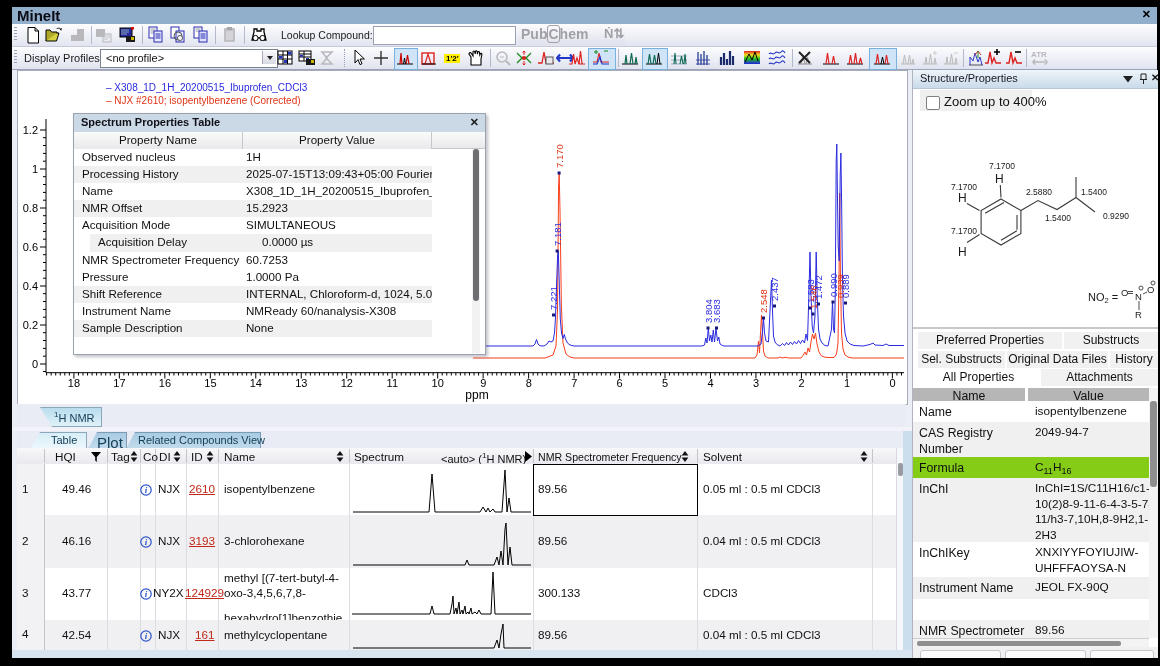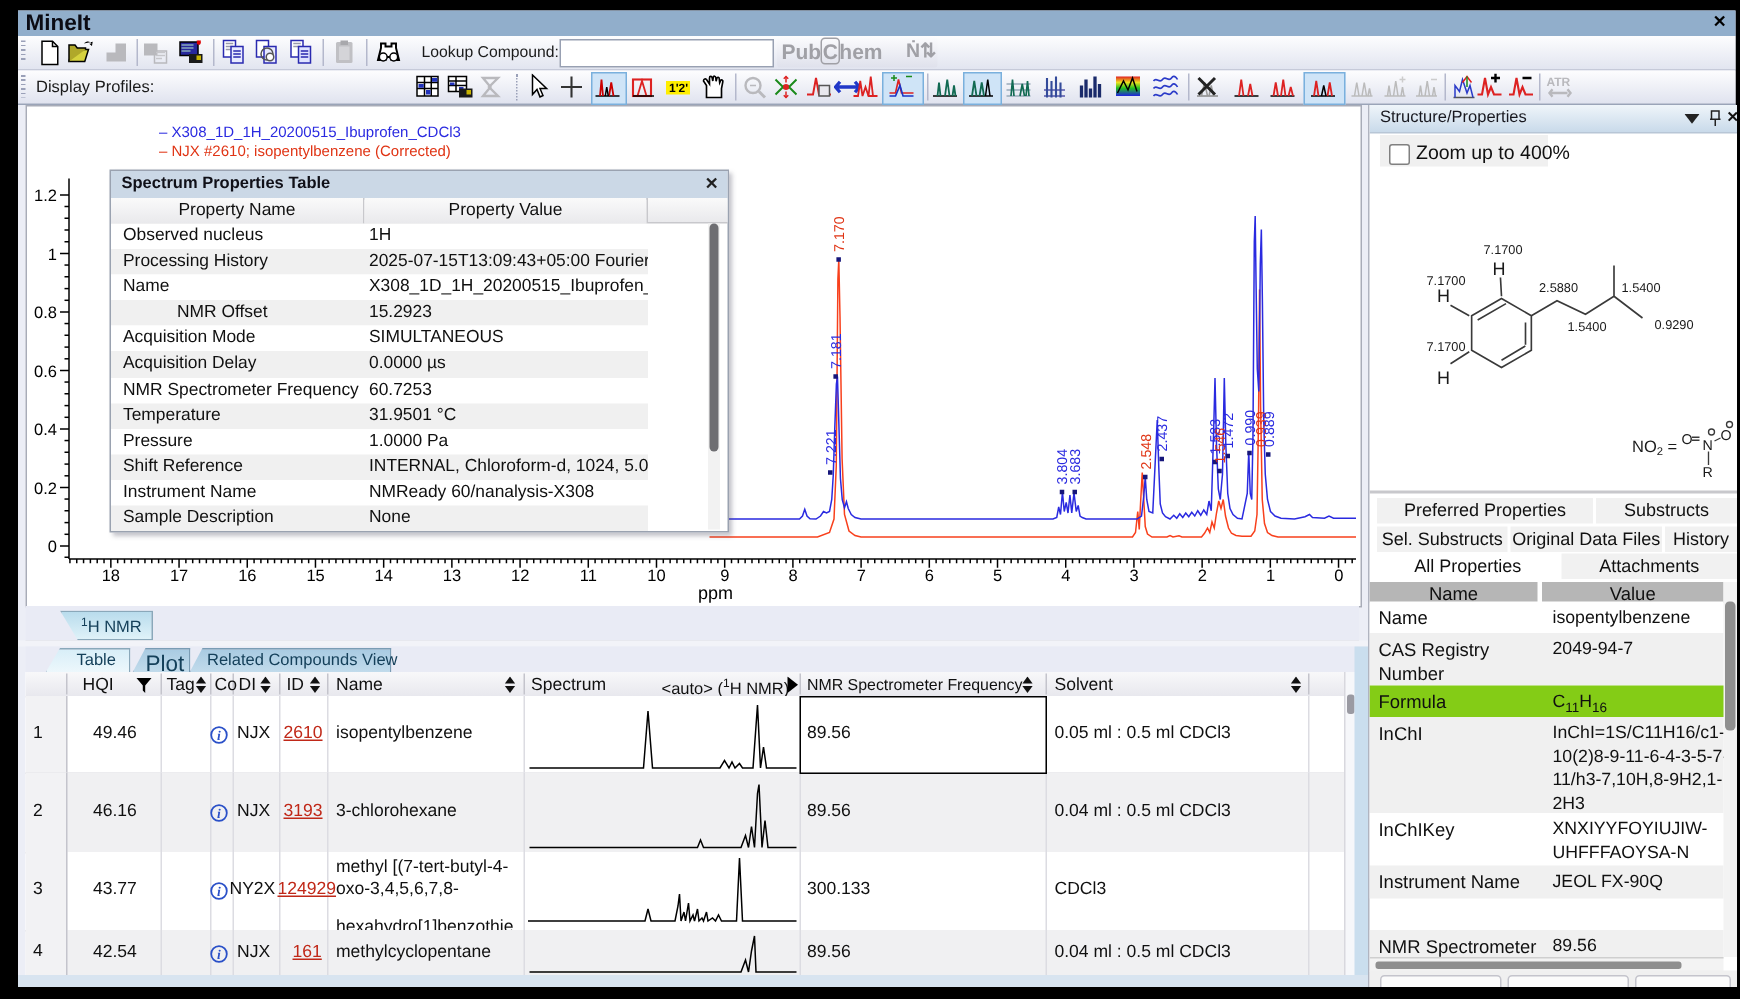--- a/index.html
+++ b/index.html
@@ -79,20 +79,25 @@
   <div class="abs2" style="left:361px;top:2px;width:141px;height:17px;background:#fff;border:1px solid #98a0b2;"></div>
   <div class="abs2" style="left:506px;top:1px;width:107px;height:20px;background:linear-gradient(#fbfbfd,#dfe1ec);border-radius:2px;">
     <span style="position:absolute;left:3px;top:1px;font-size:14px;font-weight:bold;color:#a0a0a6;letter-spacing:0;">Pub<span style="border:1.5px solid #a0a0a6;border-radius:3px;padding:0 0px;">C</span>hem</span>
     <span style="position:absolute;left:86px;top:1px;font-size:13px;font-weight:bold;color:#a0a0a6;">Ṅ⇅</span>
   </div>
 </div>
 
 <div class="abs" style="left:12px;top:47px;width:1145px;height:22px;background:linear-gradient(#fdfdfe,#e0e3ef);border-bottom:1px solid #9aa4b8;">
   <div style="position:absolute;left:2px;top:3px;width:3px;height:15px;background-image:repeating-linear-gradient(#9aa0b8 0 1px,transparent 1px 3px);"></div>
   <span style="position:absolute;left:12px;top:5px;font-size:11px;color:#1a1a1a;">Display Profiles:</span>
+  <div class="abs2" style="left:88px;top:2px;width:176px;height:17px;background:#fff;border:1px solid #7a828f;">
+    <span style="position:absolute;left:5px;top:2px;font-size:11px;color:#111;">&lt;no profile&gt;</span>
+    <div style="position:absolute;right:1px;top:1px;width:13px;height:13px;background:linear-gradient(#f8f8fa,#d8dae2);border-left:1px solid #aab;"></div>
+    <div style="position:absolute;right:4px;top:6px;width:0;height:0;border-left:3.5px solid transparent;border-right:3.5px solid transparent;border-top:4px solid #222;"></div>
+  </div>
   <svg class="abs2" style="left:265px;top:2px" width="18" height="18" viewBox="0 0 18 18">
       <rect x="1" y="2" width="14" height="13" fill="#fff" stroke="#000"></rect>
       <path d="M1 6h14M1 10h14M6 2v13M10.5 2v13" stroke="#000"></path>
       <rect x="2" y="7" width="3.5" height="2.5" fill="#2233bb"></rect>
       <rect x="7" y="11" width="3" height="3" fill="#2233bb"></rect>
       <rect x="11" y="3" width="3.5" height="2.5" fill="#2233bb"></rect>
     </svg>
   <svg class="abs2" style="left:286px;top:2px" width="18" height="18" viewBox="0 0 18 18">
       <rect x="1" y="2" width="12" height="10" fill="#fff" stroke="#000"></rect>
       <path d="M1 5h12M1 8h12M6 2v10" stroke="#000"></path>
@@ -574,38 +579,34 @@
       </div>
       <div style="position:relative;height:17.1px;background:#f0f0f0;white-space:nowrap;overflow:hidden;">
         <span style="position:absolute;left:8px;top:1px;color:#101010;">Processing History</span>
         <span style="position:absolute;left:172px;top:1px;color:#101010;">2025-07-15T13:09:43+05:00 Fourier tr</span>
       </div>
       <div style="position:relative;height:17.1px;background:#ffffff;white-space:nowrap;overflow:hidden;">
         <span style="position:absolute;left:8px;top:1px;color:#101010;">Name</span>
         <span style="position:absolute;left:172px;top:1px;color:#101010;">X308_1D_1H_20200515_Ibuprofen_CD</span>
       </div>
       <div style="position:relative;height:17.1px;background:#f0f0f0;white-space:nowrap;overflow:hidden;">
-        <span style="position:absolute;left:8px;top:1px;color:#101010;margin-left:36px;">NMR Offset</span>
+        <span style="position:absolute;left:8px;top:1px;color:#101010;">NMR Offset</span>
         <span style="position:absolute;left:172px;top:1px;color:#101010;">15.2923</span>
       </div>
       <div style="position:relative;height:17.1px;background:#ffffff;white-space:nowrap;overflow:hidden;">
         <span style="position:absolute;left:8px;top:1px;color:#101010;">Acquisition Mode</span>
         <span style="position:absolute;left:172px;top:1px;color:#101010;">SIMULTANEOUS</span>
       </div>
-      <div style="position:relative;height:17.1px;background:#f0f0f0;white-space:nowrap;overflow:hidden;">
+      <div style="position:relative;height:17.1px;background:#f0f0f0;white-space:nowrap;overflow:hidden;margin-left:16px;">
         <span style="position:absolute;left:8px;top:1px;color:#101010;">Acquisition Delay</span>
         <span style="position:absolute;left:172px;top:1px;color:#101010;">0.0000 µs</span>
       </div>
       <div style="position:relative;height:17.1px;background:#ffffff;white-space:nowrap;overflow:hidden;">
         <span style="position:absolute;left:8px;top:1px;color:#101010;">NMR Spectrometer Frequency</span>
         <span style="position:absolute;left:172px;top:1px;color:#101010;">60.7253</span>
-      </div>
-      <div style="position:relative;height:17.1px;background:#f0f0f0;white-space:nowrap;overflow:hidden;">
-        <span style="position:absolute;left:8px;top:1px;color:#101010;">Temperature</span>
-        <span style="position:absolute;left:172px;top:1px;color:#101010;">31.9501 °C</span>
       </div>
       <div style="position:relative;height:17.1px;background:#ffffff;white-space:nowrap;overflow:hidden;">
         <span style="position:absolute;left:8px;top:1px;color:#101010;">Pressure</span>
         <span style="position:absolute;left:172px;top:1px;color:#101010;">1.0000 Pa</span>
       </div>
       <div style="position:relative;height:17.1px;background:#f0f0f0;white-space:nowrap;overflow:hidden;">
         <span style="position:absolute;left:8px;top:1px;color:#101010;">Shift Reference</span>
         <span style="position:absolute;left:172px;top:1px;color:#101010;">INTERNAL, Chloroform-d, 1024, 5.000</span>
       </div>
       <div style="position:relative;height:17.1px;background:#ffffff;white-space:nowrap;overflow:hidden;">

